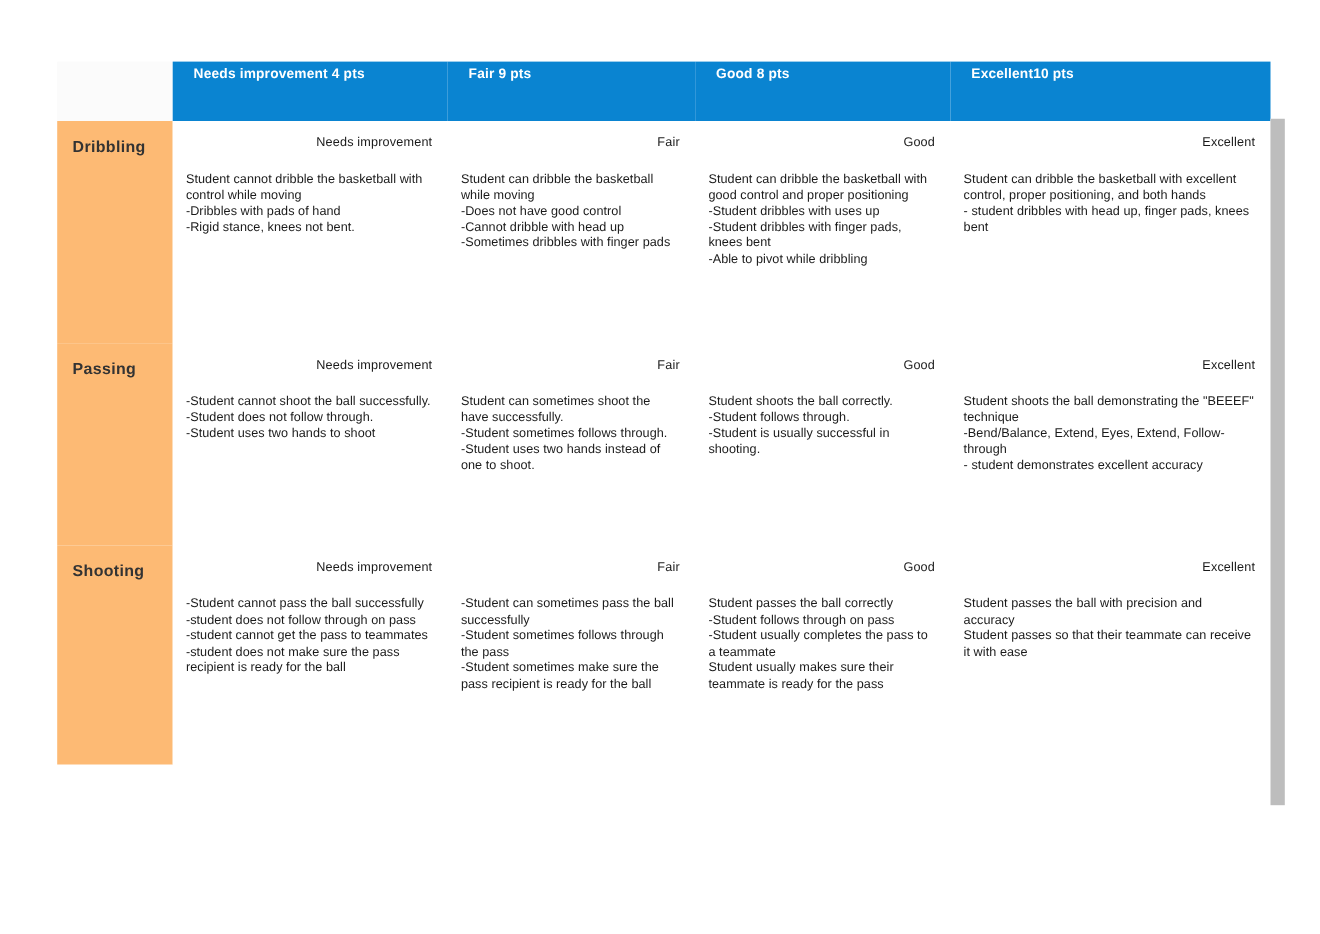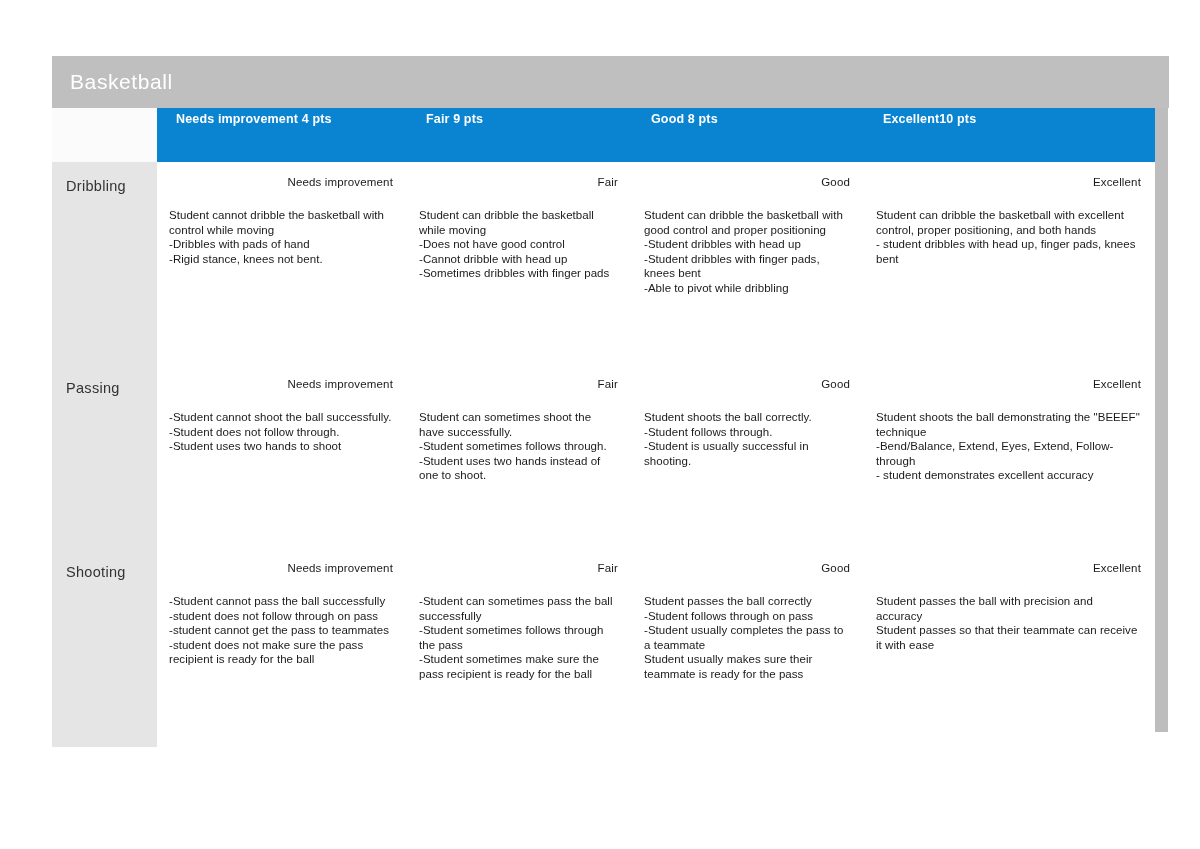--- a/index.html
+++ b/index.html
@@ -71,24 +71,24 @@
     height: 46px;
     vertical-align: middle;
     text-align: left;
     padding-left: 19px !important;
     letter-spacing: 0.15px;
     white-space: nowrap;
   }
 
   
   .crit-label {
-    background: #e5e5e5;
+    background: #fdba74;
     color: #333333;
     font-size: 14.5px;
-    font-weight: 400;
+    font-weight: 700;
     padding: 16px 0 0 14px !important;
     letter-spacing: 0.3px;
     white-space: nowrap;
   }
 
   
   .body-cell {
     background: #ffffff;
     padding: 14px 14px 10px 12px !important;
   }
@@ -131,23 +131,20 @@
     width: 13px;
     height: 46px;
     background: #efefef;
   }
 </style>
 </head>
 <body>
 
 <div id="rubric-root">
 
-  <div class="title-bar">
-    <span class="title-text">Basketball</span>
-  </div>
 
   <table class="rubric-table">
     <colgroup>
       <col class="c-label">
         <col class="c-col0">
         <col class="c-col1">
         <col class="c-col2">
         <col class="c-col3">
     </colgroup>
     <thead>
@@ -172,21 +169,21 @@
         <td class="body-cell">
           <div class="level-name">Fair</div>
           <div class="level-desc">Student can dribble the basketball while moving
 -Does not have good control
 -Cannot dribble with head up
 -Sometimes dribbles with finger pads</div>
         </td>
         <td class="body-cell">
           <div class="level-name">Good</div>
           <div class="level-desc">Student can dribble the basketball with good control and proper positioning
--Student dribbles with head up
+-Student dribbles with uses up
 -Student dribbles with finger pads, knees bent
 -Able to pivot while dribbling</div>
         </td>
         <td class="body-cell">
           <div class="level-name">Excellent</div>
           <div class="level-desc">Student can dribble the basketball with excellent control, proper positioning, and both hands
 - student dribbles with head up, finger pads, knees bent</div>
         </td>
       </tr>
 

